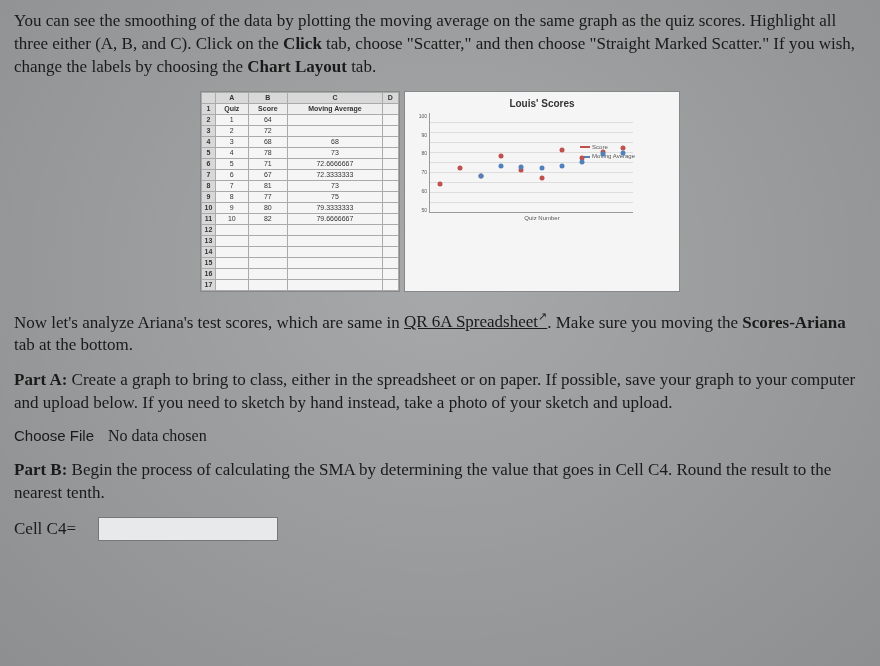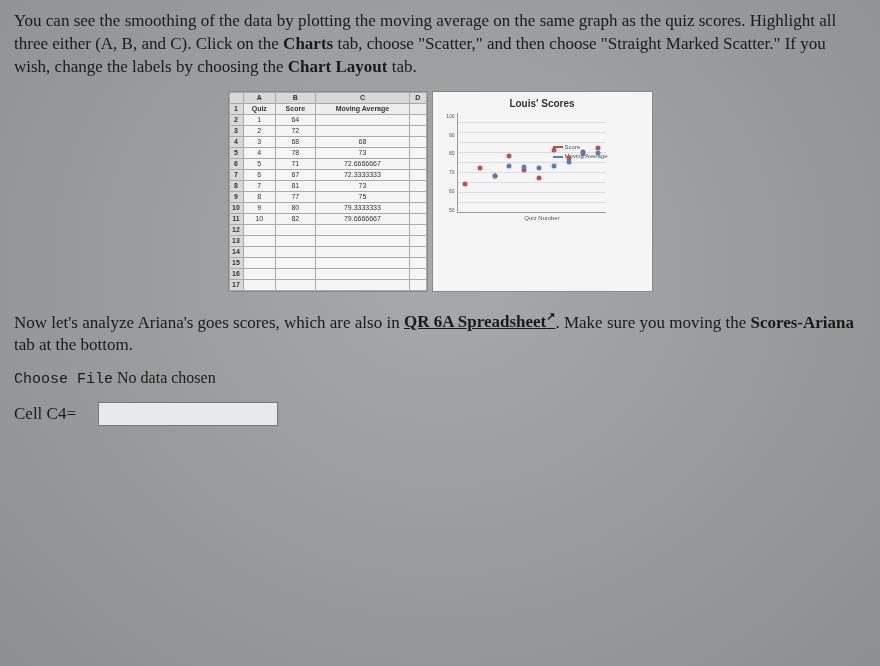--- a/index.html
+++ b/index.html
@@ -16,24 +16,24 @@
   body::before {
     content: "";
     position: absolute;
     inset: 0;
     background: radial-gradient(ellipse at 50% 40%, rgba(0,0,0,0.08), rgba(0,0,0,0.22));
     pointer-events: none;
   }
   .content { position: relative; z-index: 1; }
   p { font-size: 17px; line-height: 1.35; margin-bottom: 12px; }
   .b { font-weight: bold; }
-  .link { text-decoration: underline; font-weight: bold; }
+  .link { text-decoration: underline; }
   .ext-icon { font-size: 11px; vertical-align: super; }
   .figure {
-    width: 425px;
+    width: 480px;
     margin: 6px auto 18px auto;
     display: flex;
     gap: 4px;
   }
   .sheet {
     flex: 0 0 200px;
     background: #e8e8e8;
     border: 1px solid #888;
     font-family: Arial, sans-serif;
     font-size: 7px;
@@ -66,38 +66,38 @@
     border-bottom: 1px solid #999;
     background: repeating-linear-gradient(to top, transparent 0, transparent 9px, #ddd 9px, #ddd 10px);
   }
   .pt { position: absolute; width: 5px; height: 5px; border-radius: 50%; transform: translate(-50%, 50%); }
   .pt.s { background: #c0504d; }
   .pt.a { background: #4f81bd; }
   .legend { font-size: 6px; color: #555; position: absolute; right: -2px; top: 30px; line-height: 1.6; }
   .legend .sw { display:inline-block; width:10px; height:2px; vertical-align:middle; margin-right:2px; }
   .xaxis { font-size: 6px; text-align: center; color: #555; margin-top: 2px; }
   .file-row { margin: 10px 0 14px 0; font-size: 16px; }
-  .file-btn { font-family: Liberation Mono, monospace; font-size: 15px; }
+  .file-btn { font-family: Liberation Sans, sans-serif; font-size: 15px; margin-right: 10px; }
   .cell-row { display: flex; align-items: center; gap: 22px; font-size: 17px; }
   .cell-input {
     width: 180px;
     height: 24px;
     border: 1px solid #777;
     background: #e8e9ea;
     font-size: 15px;
     padding: 2px 4px;
   }
   .yaxis { position:absolute; left:-16px; top:0; bottom:0; width:14px; font-size:5px; color:#555; display:flex; flex-direction:column; justify-content:space-between; text-align:right;}
 </style>
 </head>
 <body>
 <div class="content">
 
 <p>
-  <span>You can see the smoothing of the data by plotting the moving average on the same graph as the quiz scores. Highlight all three either (A, B, and C). Click on the </span><span class="b">Charts</span><span> tab, choose "Scatter," and then choose "Straight Marked Scatter." If you wish, change the labels by choosing the </span><span class="b">Chart Layout</span><span> tab.</span>
+  <span>You can see the smoothing of the data by plotting the moving average on the same graph as the quiz scores. Highlight all three either (A, B, and C). Click on the </span><span class="b">Click</span><span> tab, choose "Scatter," and then choose "Straight Marked Scatter." If you wish, change the labels by choosing the </span><span class="b">Chart Layout</span><span> tab.</span>
 </p>
 
 <div class="figure">
   <div class="sheet">
     <table id="sheet-table">
           <tbody>
             <tr>
               <th></th>
               <th>A</th>
               <th>B</th>
@@ -260,28 +260,34 @@
             <div class="pt a" style="left: 75%; bottom: 50%;"></div>
             <div class="pt a" style="left: 85%; bottom: 58.66%;"></div>
             <div class="pt a" style="left: 95%; bottom: 59.34%;"></div>
           </div>
     </div>
     <div class="xaxis">Quiz Number</div>
   </div>
 </div>
 
 <p>
-  <span>Now let's analyze Ariana's goes scores, which are also in </span><span class="link"><span>QR 6A Spreadsheet</span><span class="ext-icon">↗</span></span><span>. Make sure you moving the </span><span class="b">Scores-Ariana</span><span> tab at the bottom.</span>
-</p>
-
+  <span>Now let's analyze Ariana's test scores, which are same in </span><span class="link"><span>QR 6A Spreadsheet</span><span class="ext-icon">↗</span></span><span>. Make sure you moving the </span><span class="b">Scores-Ariana</span><span> tab at the bottom.</span>
+</p>
+
+<p>
+  <span class="b">Part A:</span><span> Create a graph to bring to class, either in the spreadsheet or on paper. If possible, save your graph to your computer and upload below. If you need to sketch by hand instead, take a photo of your sketch and upload.</span>
+</p>
 
 <div class="file-row">
   <span class="file-btn">Choose File</span>
   <span>No data chosen</span>
 </div>
 
+<p>
+  <span class="b">Part B:</span><span> Begin the process of calculating the SMA by determining the value that goes in Cell C4. Round the result to the nearest tenth.</span>
+</p>
 
 <div class="cell-row">
   <span>Cell C4=</span>
   <input class="cell-input" type="text" style="">
 </div>
 
 </div>
 
 </body></html>

